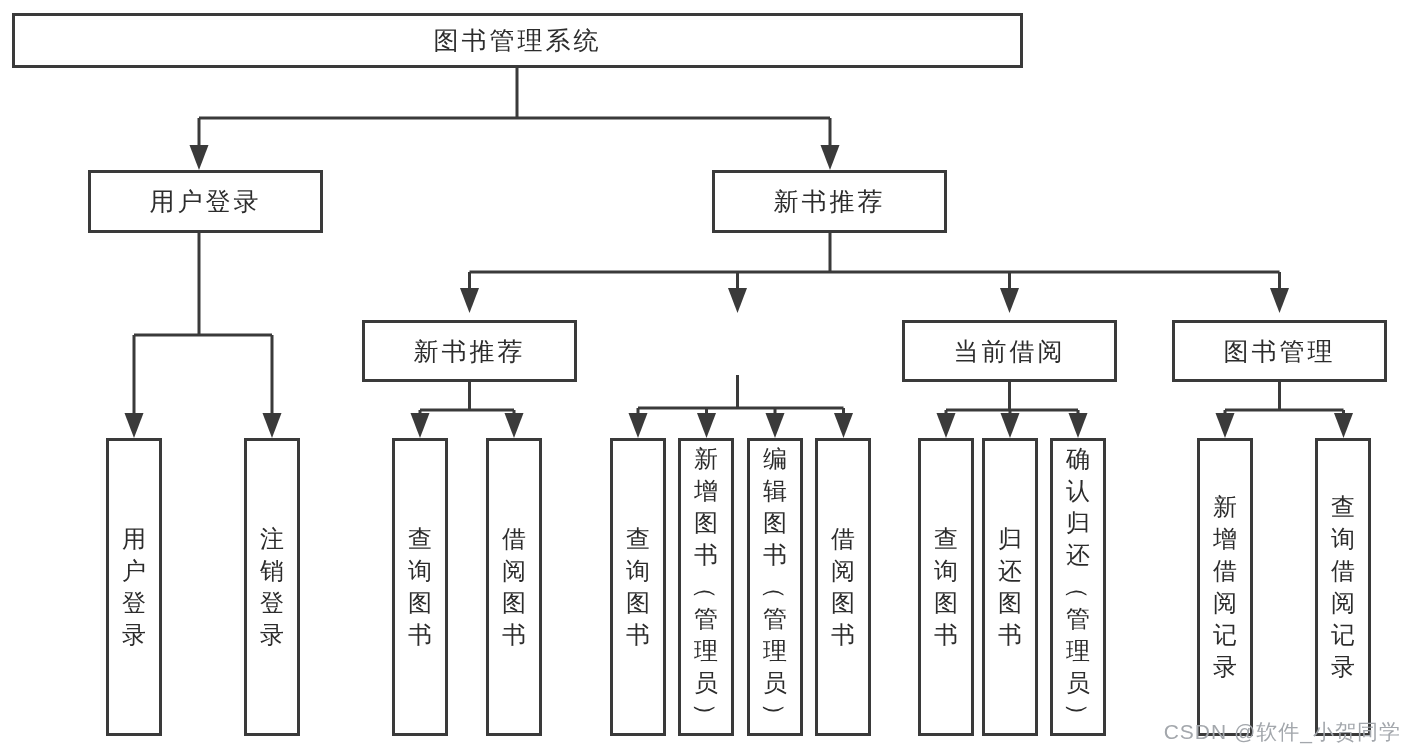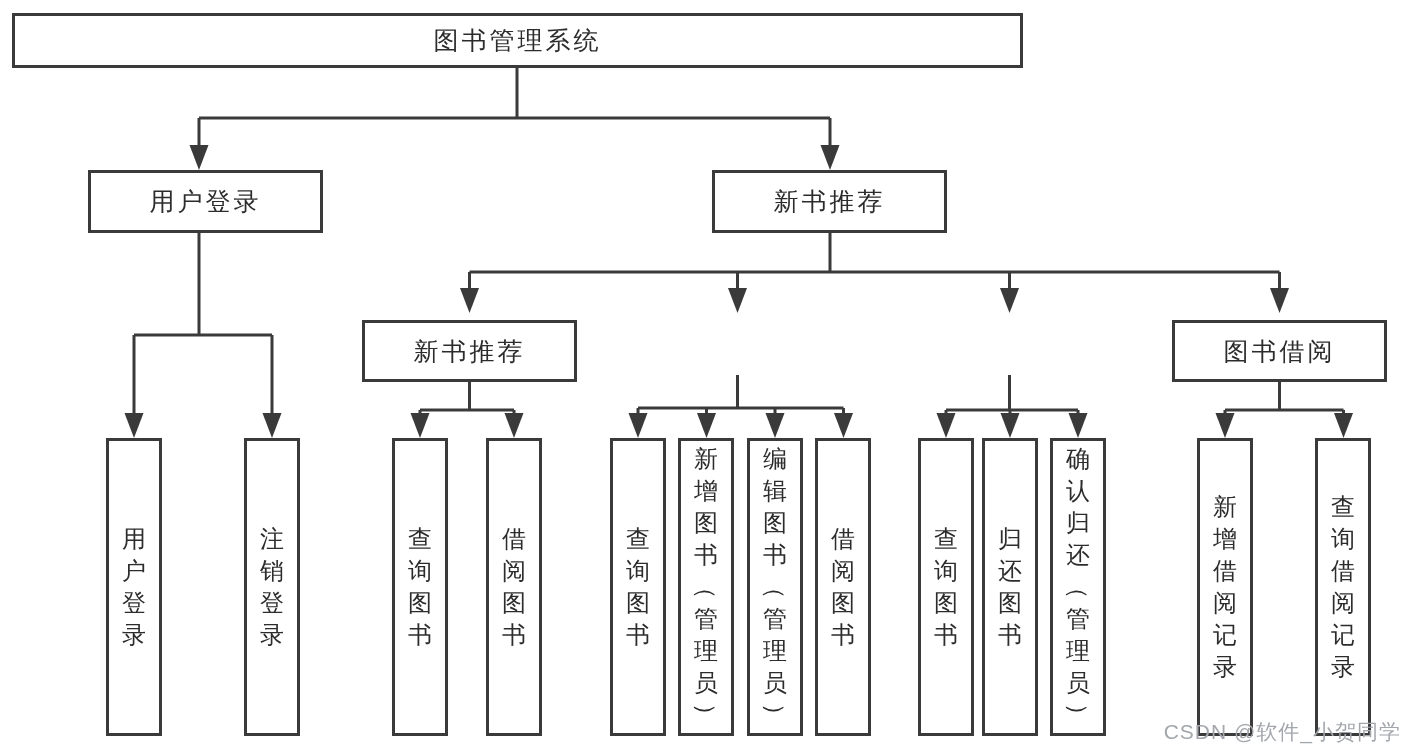--- a/index.html
+++ b/index.html
@@ -122,22 +122,25 @@
   <div class="box hbox l2-box" style="left:88px;">
     <span class="label">用户登录</span>
   </div>
   <div class="box hbox l2-box" style="left:712px;">
     <span class="label">新书推荐</span>
   </div>
 
   <div class="box hbox l3-box" style="left:362px;">
     <span class="label">新书推荐</span>
   </div>
+  <div class="box hbox l3-box" style="left:902px;">
+    <span class="label">当前借阅</span>
+  </div>
   <div class="box hbox l3-box" style="left:1172px;">
-    <span class="label">图书借阅</span>
+    <span class="label">图书管理</span>
   </div>
 
   <div class="box vbox" style="left:106px;">
     <span class="vlabel">
         <span>用</span>
         <span>户</span>
         <span>登</span>
         <span>录</span>
       </span>
   </div>

